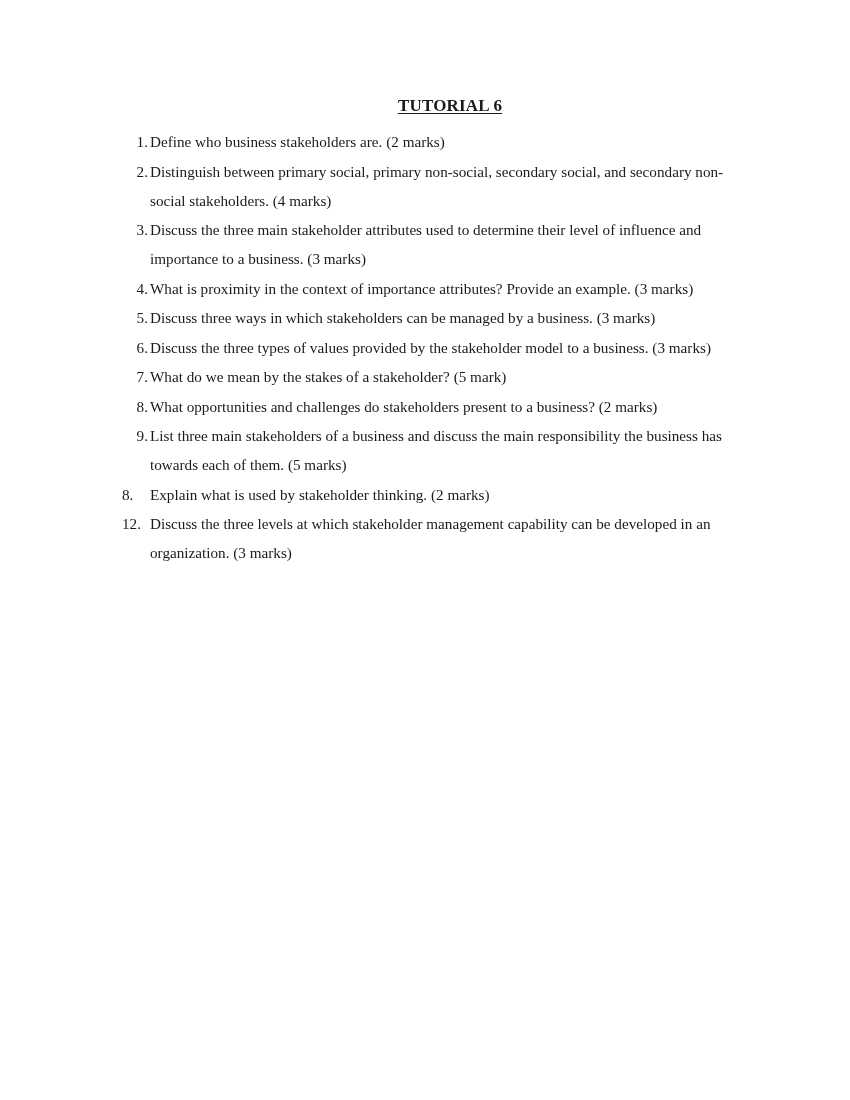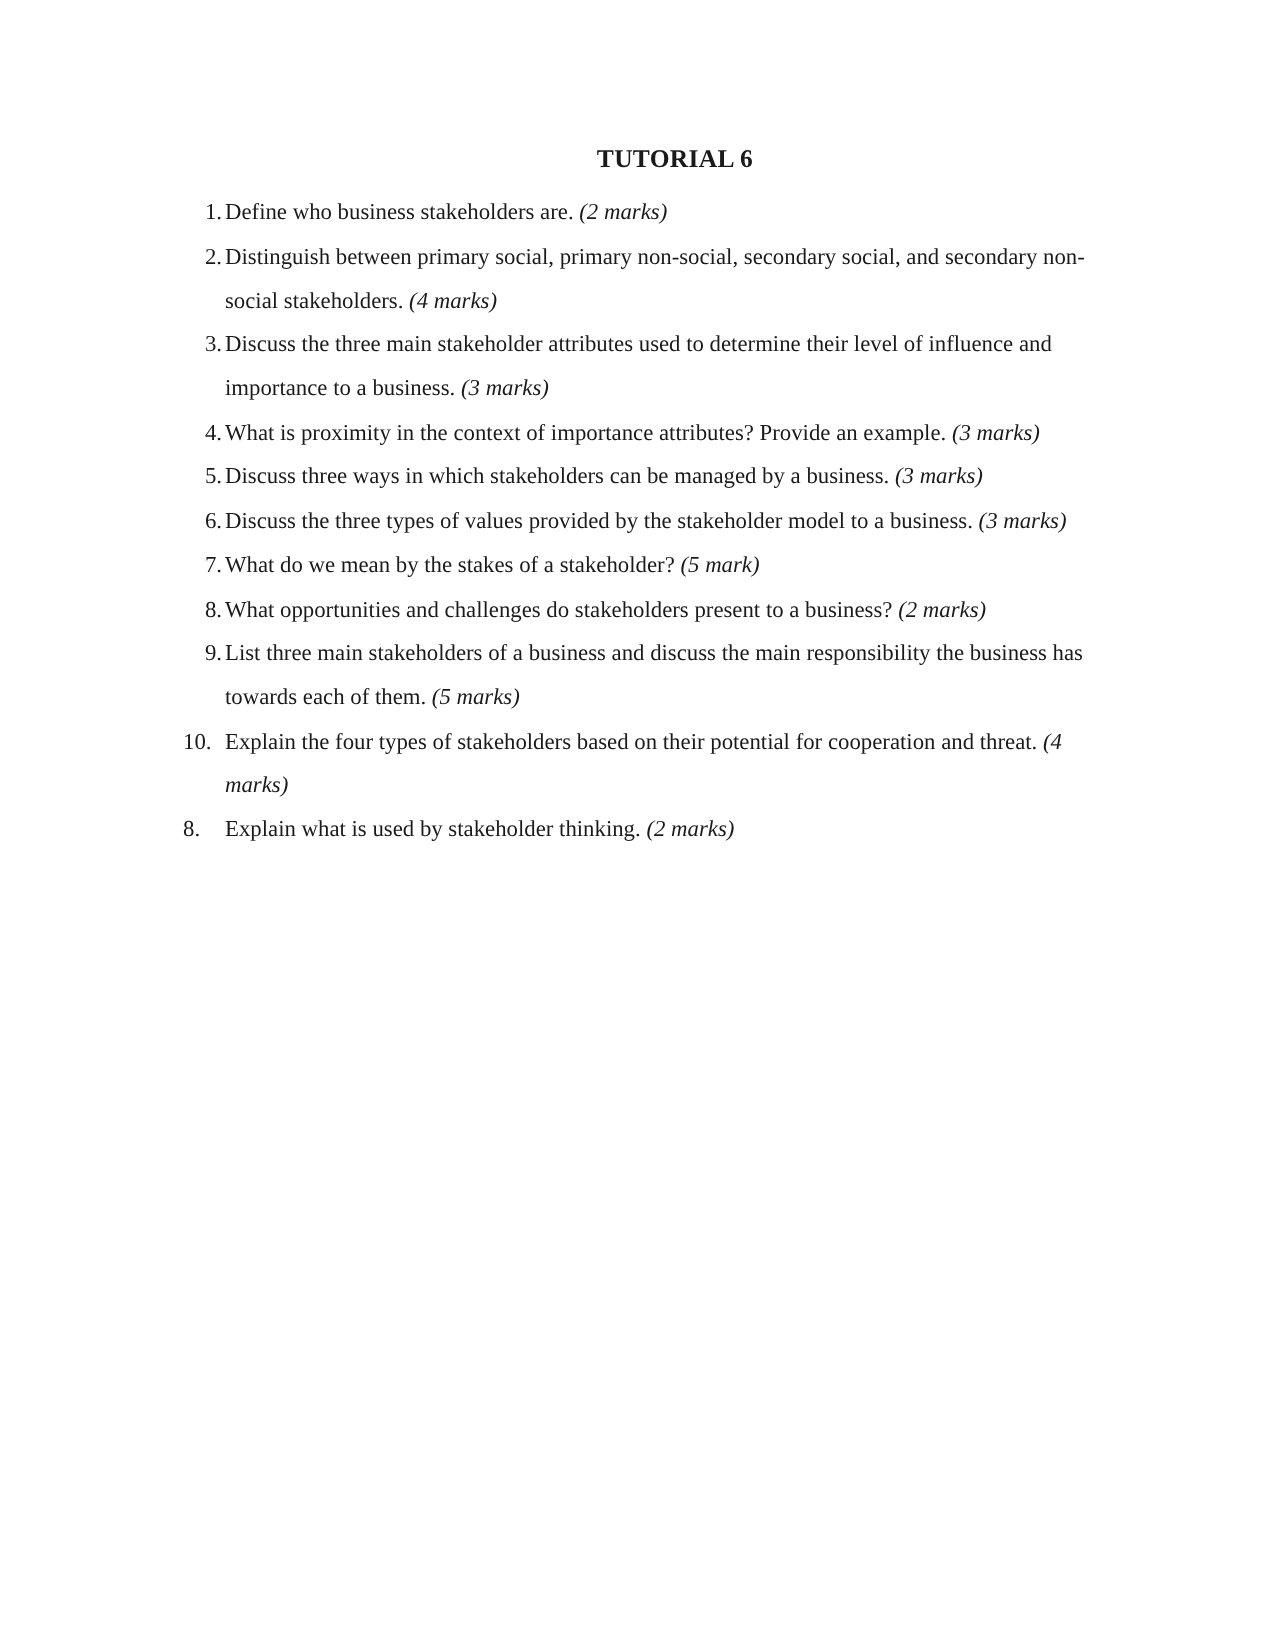--- a/index.html
+++ b/index.html
@@ -34,20 +34,21 @@
   .doc-title {
     text-align: center;
     font-size: 17px;
     font-weight: bold;
     letter-spacing: 0.2px;
     margin: 0 0 11px 0;
     padding-left: 28px;
     line-height: 1.2;
   }
   .doc-title span {
+    text-decoration: underline;
     text-underline-offset: 2px;
   }
   ol.question-list {
     list-style: none;
     margin: 0;
     padding: 0;
   }
   ol.question-list > li {
     position: relative;
     padding-left: 28px;
@@ -70,39 +71,38 @@
     text-align: left;
   }
   li.wide-num {
     padding-left: 26px;
   }
   .q-text {
     display: inline;
     margin-top: 42px;
   }
   .marks {
-    font-style: italic;
   }
 </style>
 </head>
 <body>
 
 <div class="page">
   <div class="doc-body">
 
     <h1 class="doc-title"><span>TUTORIAL 6</span></h1>
 
     <ol class="question-list" id="question-list">
         <li><span class="q-num">1.</span><span class="q-text">Define who business stakeholders are.</span> <span class="marks">(2 marks)</span></li>
         <li><span class="q-num">2.</span><span class="q-text">Distinguish between primary social, primary non-social, secondary social, and secondary non-social stakeholders.</span> <span class="marks">(4 marks)</span></li>
         <li><span class="q-num">3.</span><span class="q-text">Discuss the three main stakeholder attributes used to determine their level of influence and importance to a business.</span> <span class="marks">(3 marks)</span></li>
         <li><span class="q-num">4.</span><span class="q-text">What is proximity in the context of importance attributes? Provide an example.</span> <span class="marks">(3 marks)</span></li>
         <li><span class="q-num">5.</span><span class="q-text">Discuss three ways in which stakeholders can be managed by a business.</span> <span class="marks">(3 marks)</span></li>
         <li><span class="q-num">6.</span><span class="q-text">Discuss the three types of values provided by the stakeholder model to a business.</span> <span class="marks">(3 marks)</span></li>
         <li><span class="q-num">7.</span><span class="q-text">What do we mean by the stakes of a stakeholder?</span> <span class="marks">(5 mark)</span></li>
         <li><span class="q-num">8.</span><span class="q-text">What opportunities and challenges do stakeholders present to a business?</span> <span class="marks">(2 marks)</span></li>
         <li><span class="q-num">9.</span><span class="q-text">List three main stakeholders of a business and discuss the main responsibility the business has towards each of them.</span> <span class="marks">(5 marks)</span></li>
-        <li class="wide-num"><span class="q-num">10.</span><span class="q-text">Explain the four types of stakeholders based on their potential for cooperation and threat.</span> <span class="marks">(4 marks)</span></li>
         <li class="wide-num"><span class="q-num">8.</span><span class="q-text">Explain what is used by stakeholder thinking.</span> <span class="marks">(2 marks)</span></li>
+        <li class="wide-num"><span class="q-num">12.</span><span class="q-text">Discuss the three levels at which stakeholder management capability can be developed in an organization.</span> <span class="marks">(3 marks)</span></li>
       </ol>
 
   </div>
 </div>
 
 </body></html>

